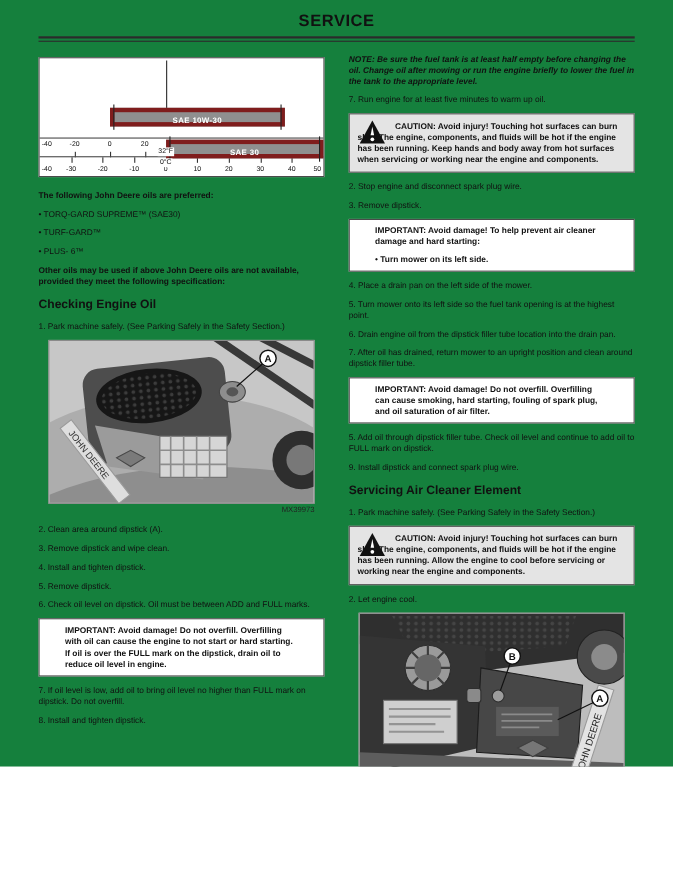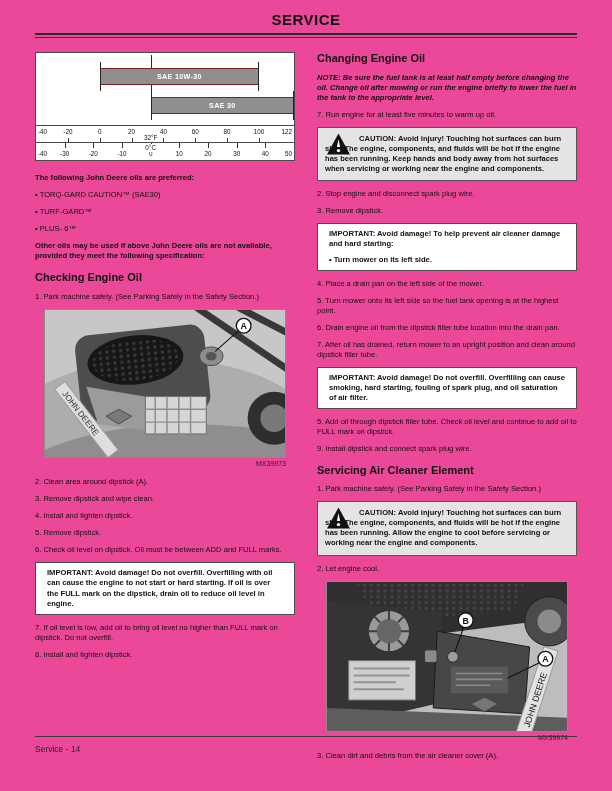--- a/index.html
+++ b/index.html
@@ -1,53 +1,53 @@
 <!DOCTYPE html>
 <html><head>
 <meta charset="utf-8">
 <style>
   html,body { margin:0; padding:0; background:#ffffff; }
   .page {
-    position:relative; width:612px; height:791px; background:#ec4899;
+    position:relative; width:612px; height:697px; background:#15803d;
     font-family:"Liberation Sans", sans-serif; color:#111; overflow:hidden;
   }
   
   .header-title { text-align:center; font-weight:bold; font-size:15px; letter-spacing:.5px; padding-top:11px; }
   .rule-double { margin:5px 35px 0; height:2px; border-top:2.6px solid #2b2b2b; border-bottom:1.3px solid #2b2b2b; }
   .footer { position:absolute; left:35px; right:35px; top:736px; border-top:1.6px solid #3a3a3a; }
   .footer-text { font-size:8.5px; padding-top:7px; color:#222; }
 
   
   .columns { display:flex; gap:22px; margin:11px 35px 0; }
   .col { width:260px; font-size:7.6px; line-height:1.32; }
   .col p { margin:0 0 7px; }
   .col h2 { font-size:11px; margin:9px 0 7px; }
   .col h2.first { margin-top:2px; }
   .b { font-weight:bold; }
   .note { font-weight:bold; font-style:italic; }
 
   
   .important { border:1.2px solid #4a4a4a; padding:5px 7px; margin:3px 0 8px; font-weight:bold; background:#fff; }
-  .important p { margin:0 4px 6px; } .important p:last-child { margin-bottom:0; }
+  .important p { margin:0 16px 6px; } .important p:last-child { margin-bottom:0; }
   .caution { position:relative; background:#e4e4e4; border:1.2px solid #555; padding:6px 7px; margin:3px 0 8px; font-weight:bold; }
   .caution .ctxt { text-indent:34px; margin:0; }
   .warn-icon { position:absolute; top:5px; left:8px; width:25px; height:22px; }
 
   
   .figure { margin:2px 9px 1px; border:1px solid #8a8a8a; background:#c4c4c4; line-height:0; }
   .figure svg { display:block; width:100%; height:auto; }
   .fig-caption { margin:1px 9px 9px; text-align:right; font-size:7px; color:#222; }
   svg text { font-family:"Liberation Sans", sans-serif; }
 
   
   .chart-box { position:relative; height:107px; border:1.4px solid #4a4a4a; margin:3px 0 12px; background:#fff; }
   .chart-plot { position:absolute; left:0; right:0; top:0; bottom:34px; }
   .freeze-line { position:absolute; top:2px; bottom:14px; width:1.2px; background:#2a2a2a; z-index:0; }
-  .chart-bar { position:absolute; height:17px; background:#8f8f8f; border:1px solid #7f1d1d; box-sizing:border-box;
-    color:#fff; font-weight:bold; font-size:7.2px; text-align:center; line-height:15px; letter-spacing:.3px; z-index:2; }
+  .chart-bar { position:absolute; height:17px; background:#8f8f8f; border:4px solid #7f1d1d; box-sizing:border-box;
+    color:#fff; font-weight:bold; font-size:7.2px; text-align:center; line-height:15px; letter-spacing:.3px; z-index:2;margin-top:30px; }
   .chart-bar::before, .chart-bar::after { content:""; position:absolute; top:-7px; bottom:-7px; width:1.4px; background:#222; }
   .chart-bar::before { left:-1px; } .chart-bar::after { right:-1px; }
   .bar-1 { top:15px; } .bar-2 { top:44px; }
   .axis { position:absolute; left:0; right:0; }
   .axis-f { bottom:17px; height:17px; border-top:1.2px solid #4a4a4a; }
   .axis-c { bottom:0;   height:17px; border-top:1.2px solid #4a4a4a; }
   .tick-label { position:absolute; transform:translateX(-50%); font-size:6.3px; color:#111; white-space:nowrap; }
   .axis-f .tick-label { top:1.5px; }
   .axis-c .tick-label { bottom:1.5px; }
   .tick-mark { position:absolute; width:1px; background:#333; }
@@ -112,21 +112,21 @@
             <i class="tick-mark" style="left: 77.7778%;"></i>
             <span class="tick-label" style="left: 88.8889%;">40</span>
             <i class="tick-mark" style="left: 88.8889%;"></i>
             <span class="tick-label last" style="left: 100%;">50</span>
           </div>
         <span class="freeze-label freeze-f" style="left: 44.4444%;">32°F</span>
         <span class="freeze-label freeze-c" style="left: 44.4444%;">0°C</span>
       </div>
 
       <p class="b">The following John Deere oils are preferred:</p>
-      <p>• TORQ-GARD CAUTION™ (SAE30)</p>
+      <p>• TORQ-GARD SUPREME™ (SAE30)</p>
       <p>• TURF-GARD™</p>
       <p>• PLUS- 6™</p>
       <p class="b">Other oils may be used if above John Deere oils are not available, provided they meet the following specification:</p>
 
       <h2>Checking Engine Oil</h2>
       <p>1. Park machine safely. (See Parking Safely in the Safety Section.)</p>
 
       <div class="figure">
         <svg viewBox="0 0 244 150">
           <defs>
@@ -180,21 +180,20 @@
       <div class="important">
         <p>IMPORTANT: Avoid damage! Do not overfill. Overfilling with oil can cause the engine to not start or hard starting. If oil is over the FULL mark on the dipstick, drain oil to reduce oil level in engine.</p>
       </div>
 
       <p>7. If oil level is low, add oil to bring oil level no higher than FULL mark on dipstick. Do not overfill.</p>
       <p>8. Install and tighten dipstick.</p>
     </div>
 
     <div class="col">
 
-      <h2 class="first">Changing Engine Oil</h2>
       <p class="note">NOTE: Be sure the fuel tank is at least half empty before changing the oil. Change oil after mowing or run the engine briefly to lower the fuel in the tank to the appropriate level.</p>
       <p>7. Run engine for at least five minutes to warm up oil.</p>
 
       <div class="caution">
         <svg class="warn-icon" viewBox="0 0 24 22">
           <path d="M12 0.5 L23.5 21.5 L0.5 21.5 Z" fill="#111"></path>
           <path d="M12 6 L13.6 14 L10.4 14 Z" fill="#fff"></path>
           <circle cx="12" cy="17.6" r="1.7" fill="#fff"></circle>
         </svg>
         <p class="ctxt">CAUTION: Avoid injury!  Touching hot surfaces can burn skin. The engine, components, and fluids will be hot if the engine has been running. Keep hands and body away from hot surfaces when servicing or working near the engine and components.</p>

